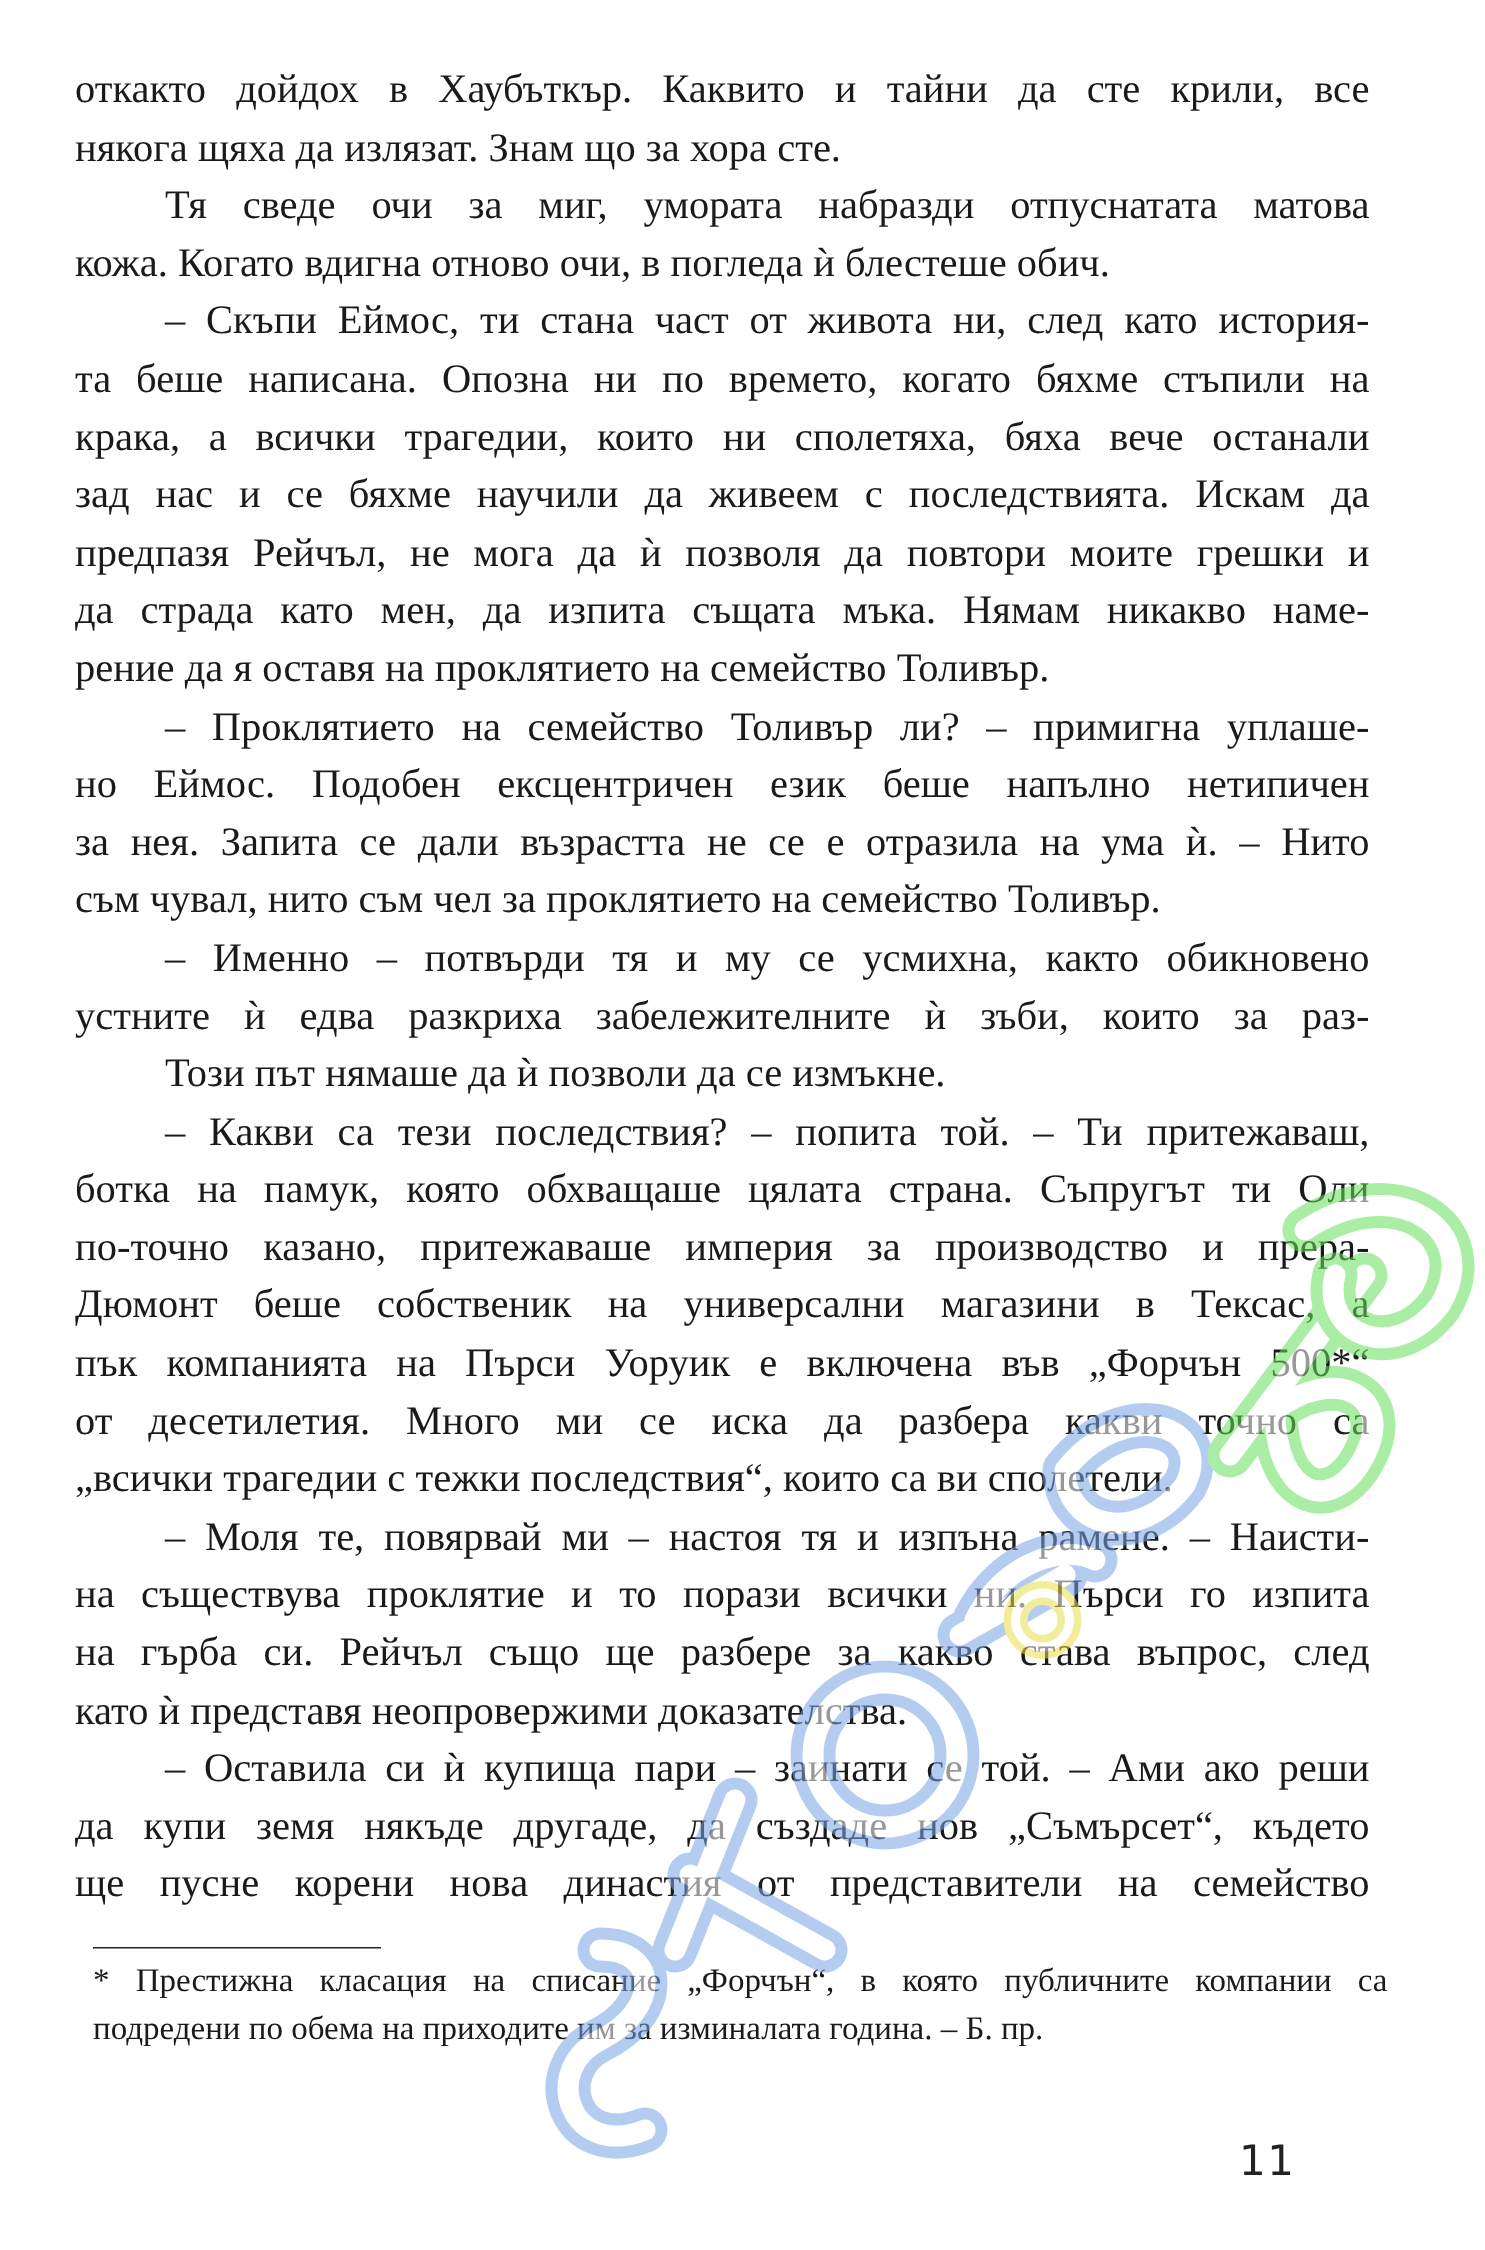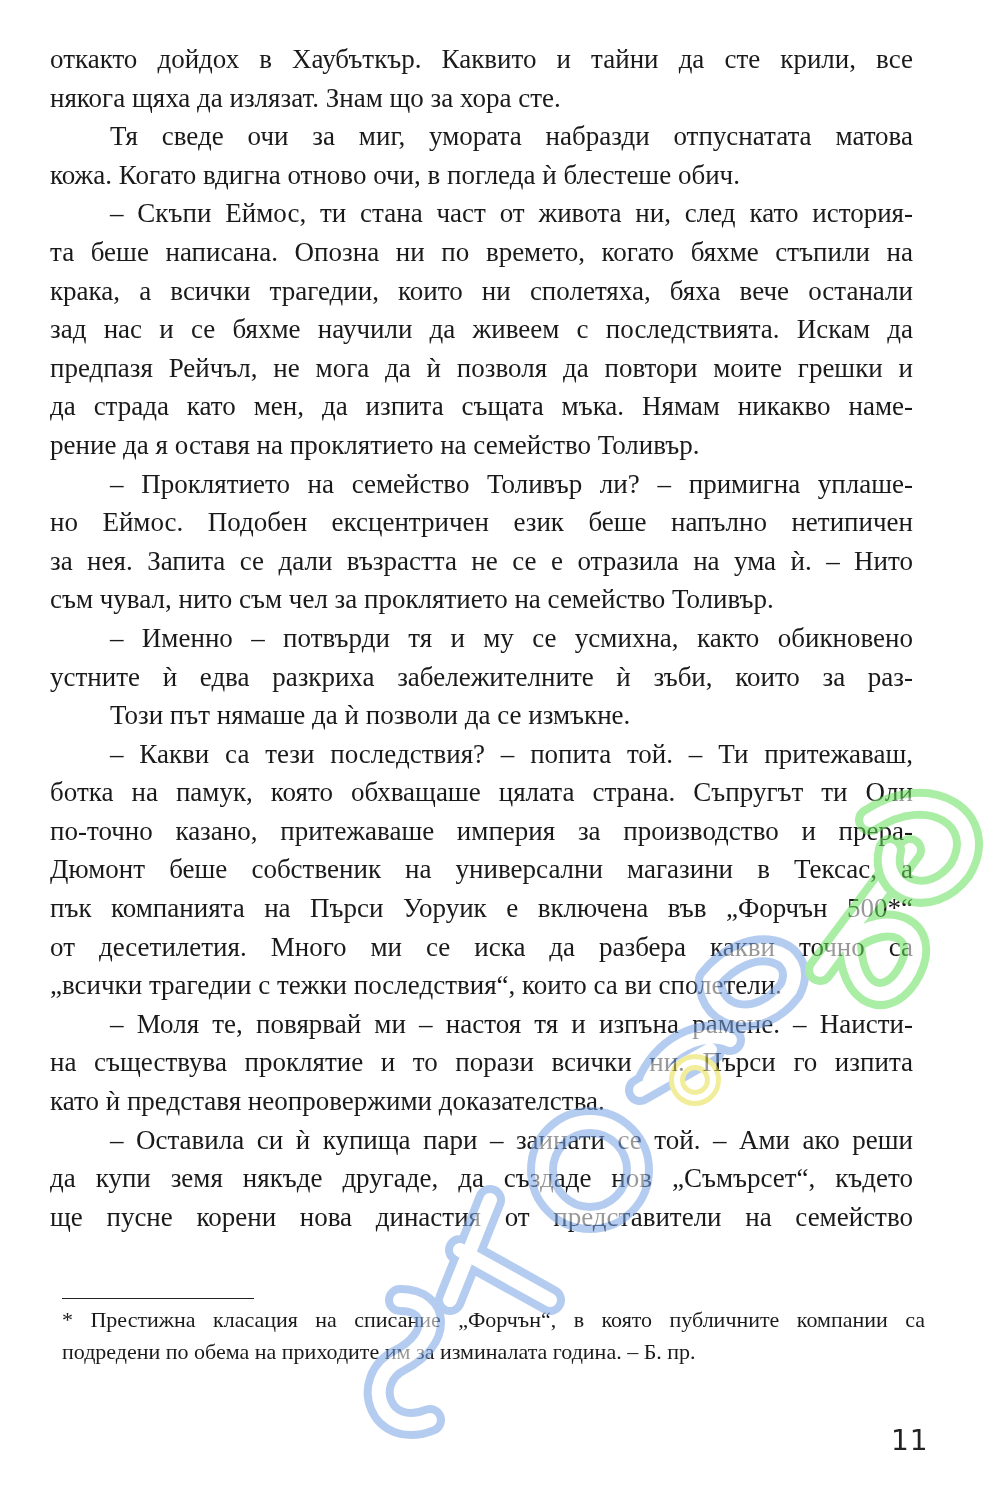--- a/index.html
+++ b/index.html
@@ -5,21 +5,21 @@
   html, body { margin: 0; padding: 0; }
   body { width: 990px; height: 1500px; background: #ffffff; position: relative; overflow: hidden; }
   .page { position: absolute; left: 0; top: 0; width: 990px; height: 1500px; }
   .text-block { position: absolute; left: 50px; top: 40px; width: 863px; font-family: "Liberation Serif", serif; font-size: 27px; line-height: 38.6px; color: #1a1a1a; }
   .line { display: block; white-space: nowrap; text-align: justify; text-align-last: justify; height: 38.6px; transform-origin: left center; }
   .line.last { text-align-last: left; }
   .line.indent { padding-left: 60px; box-sizing: border-box; }
   .rule { position: absolute; left: 62px; top: 1298px; width: 192px; height: 0; border-top: 1.5px solid #222; }
   .footnote { position: absolute; left: 62px; top: 1304px; width: 863px; font-family: "Liberation Serif", serif; font-size: 22px; line-height: 32px; color: #1a1a1a; }
   .footnote .line { height: 32px; }
-  .page-number { position: absolute; left: 891px; top: 1424px; font-family: "DejaVu Sans", sans-serif; font-size: 28px; color: #222; letter-spacing: 1px; }
+  .page-number { position: absolute; left: 826px; top: 1424px; font-family: "DejaVu Sans", sans-serif; font-size: 28px; color: #222; letter-spacing: 1px; }
   .watermark { position: absolute; left: 290px; top: 780px; width: 700px; height: 720px; pointer-events: none; }
 </style>
 </head>
 <body>
 
 <div class="page">
   <div class="text-block" id="text-block">
       <span class="line" style="display: block; width: auto;">откакто дойдох в Хаубъткър. Каквито и тайни да сте крили, все</span>
       <span class="line last" style="display: block; width: auto;">някога щяха да излязат. Знам що за хора сте.</span>
       <span class="line indent" style="display: block; width: auto;">Тя сведе очи за миг, умората набразди отпуснатата матова</span>
@@ -40,20 +40,21 @@
       <span class="line indent last" style="display: block; width: auto;">Този път нямаше да ѝ позволи да се измъкне.</span>
       <span class="line indent" style="display: block; width: auto;">– Какви са тези последствия? – попита той. – Ти притежаваш,</span>
       <span class="line" style="display: block; width: auto;">ботка на памук, която обхващаше цялата страна. Съпругът ти Оли</span>
       <span class="line" style="display: block; width: auto;">по-точно казано, притежаваше империя за производство и прера-</span>
       <span class="line" style="display: block; width: auto;">Дюмонт беше собственик на универсални магазини в Тексас, а</span>
       <span class="line" style="display: block; width: auto;">пък компанията на Пърси Уоруик е включена във „Форчън 500*“</span>
       <span class="line" style="display: block; width: auto;">от десетилетия. Много ми се иска да разбера какви точно са</span>
       <span class="line last" style="display: block; width: auto;">„всички трагедии с тежки последствия“, които са ви сполетели.</span>
       <span class="line indent" style="display: block; width: auto;">– Моля те, повярвай ми – настоя тя и изпъна рамене. – Наисти-</span>
       <span class="line" style="display: block; width: auto;">на съществува проклятие и то порази всички ни. Пърси го изпита</span>
+      <span class="line" style="display: block; width: auto;">на гърба си. Рейчъл също ще разбере за какво става въпрос, след</span>
       <span class="line last" style="display: block; width: auto;">като ѝ представя неопровержими доказателства.</span>
       <span class="line indent" style="display: block; width: auto;">– Оставила си ѝ купища пари – заинати се той. – Ами ако реши</span>
       <span class="line" style="display: block; width: auto;">да купи земя някъде другаде, да създаде нов „Съмърсет“, където</span>
       <span class="line" style="display: block; width: auto;">ще пусне корени нова династия от представители на семейство</span>
     </div>
   <div class="rule"></div>
   <div class="footnote" id="footnote">
       <span class="line" style="display: block; width: auto;">*  Престижна класация на списание „Форчън“, в която публичните компании са</span>
       <span class="line last" style="display: block; width: auto;">подредени по обема на приходите им за изминалата година. – Б. пр.</span>
     </div>

